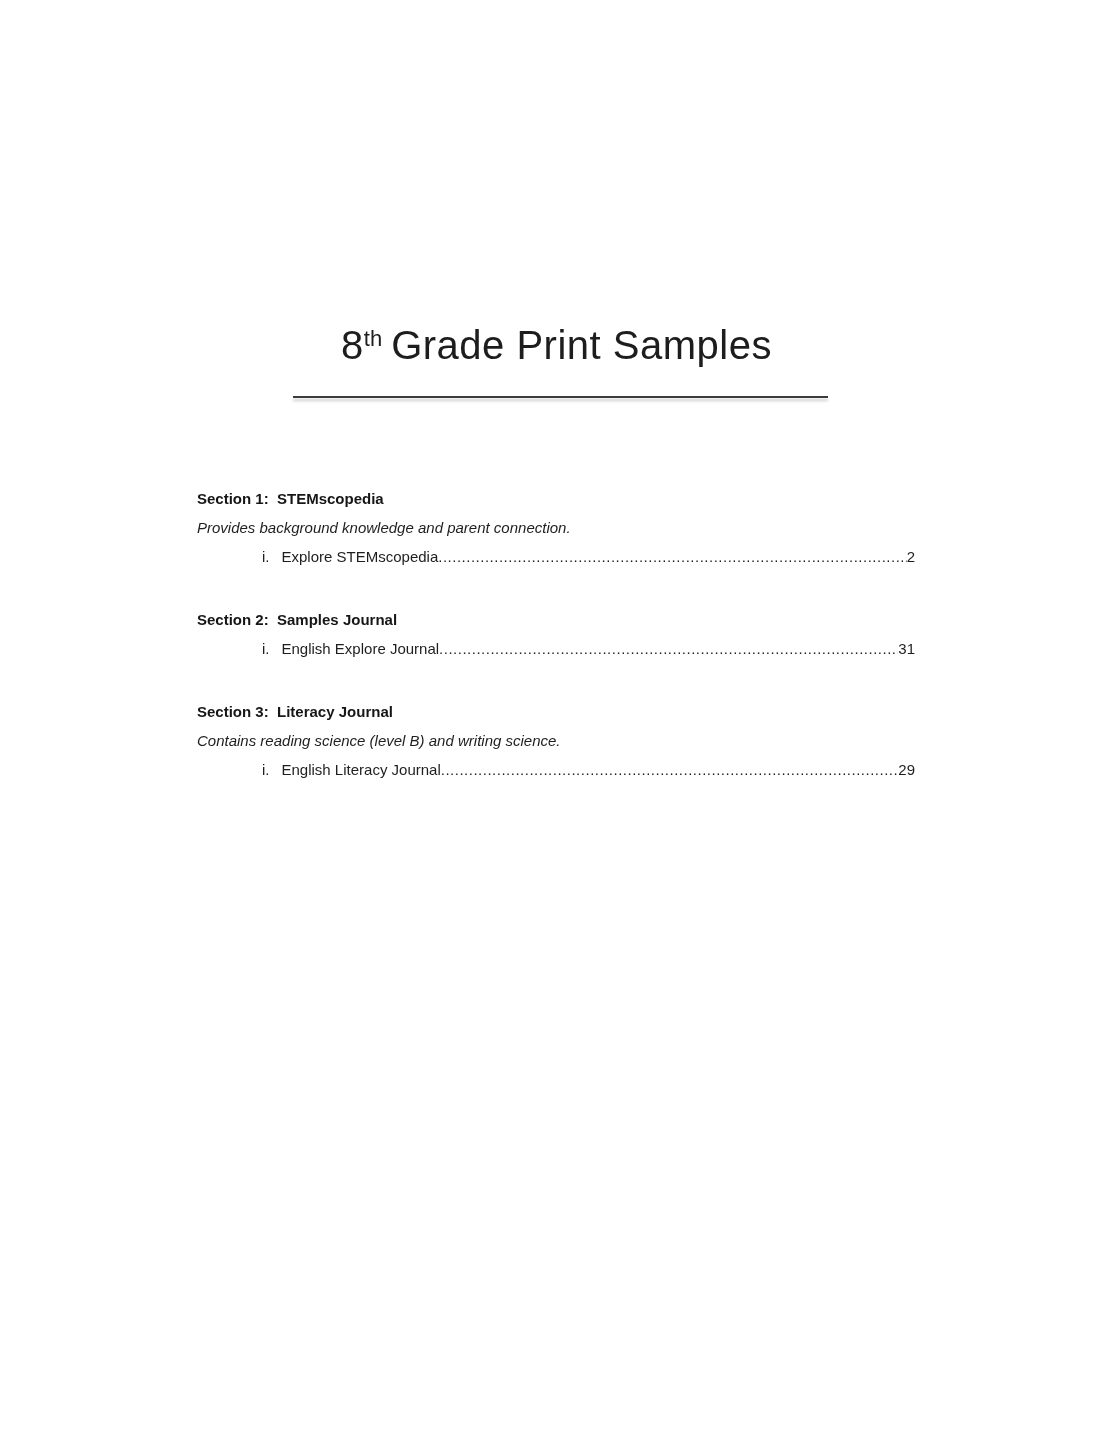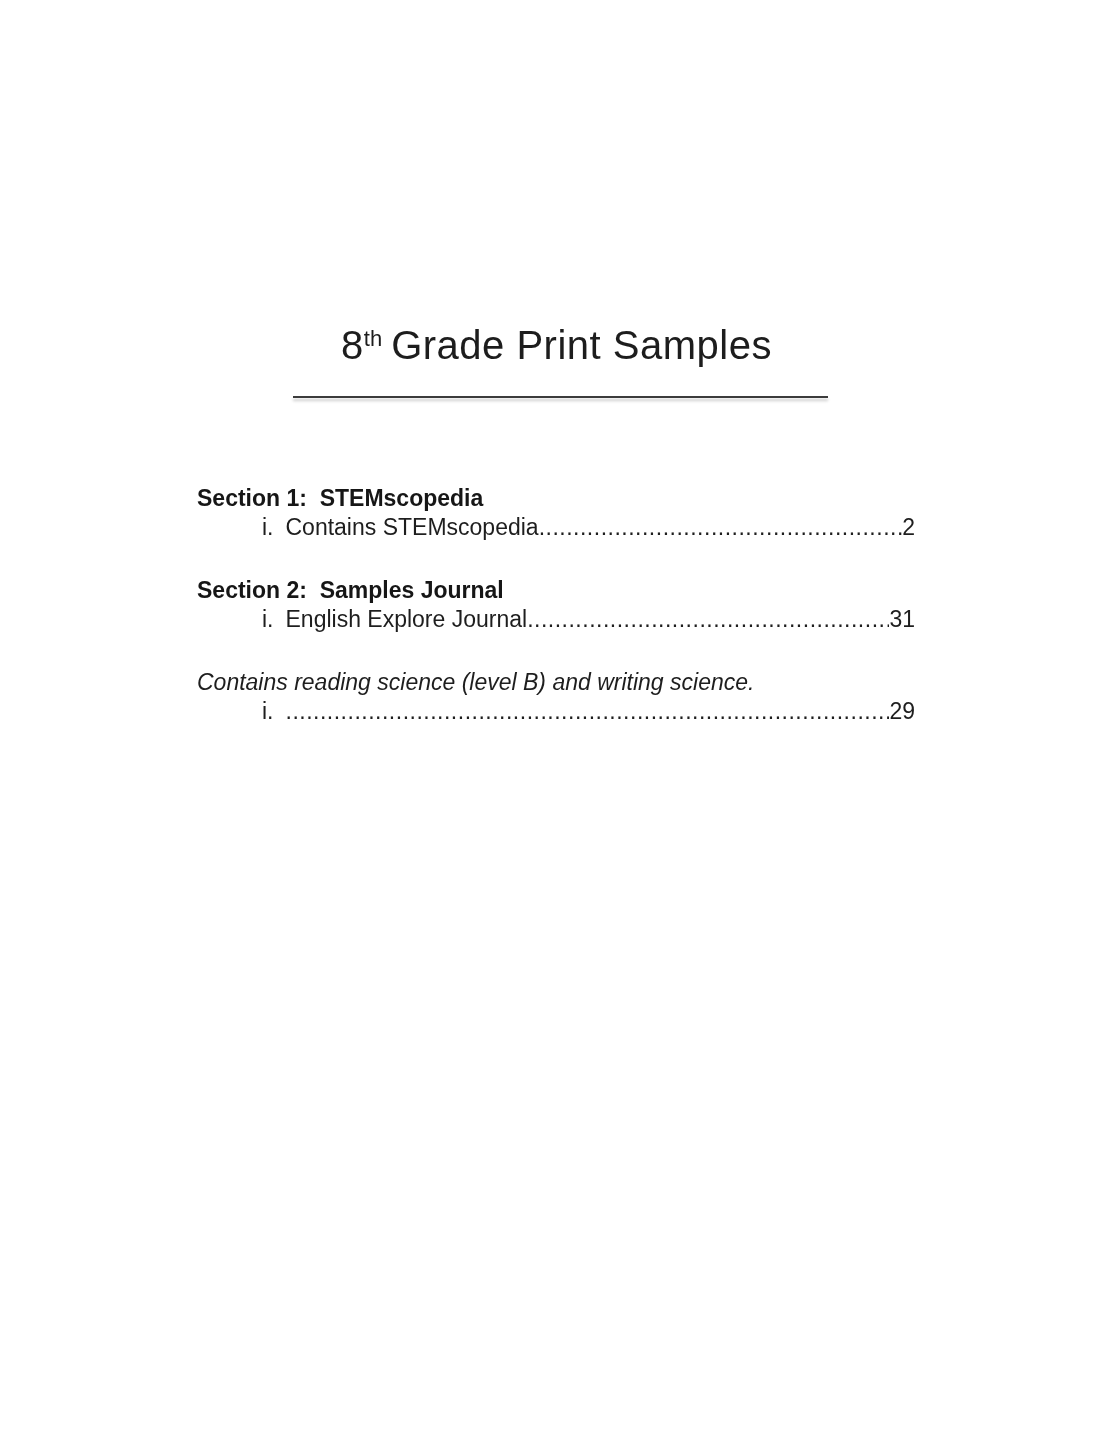--- a/index.html
+++ b/index.html
@@ -53,21 +53,21 @@
     margin: 28px auto 0 auto;
     position: relative;
     left: 4px;
     box-shadow: 0 3px 3px rgba(0,0,0,0.22);
   }
 
   
   .toc {
     margin: 86px 16px 0 197px;
     width: 718px;
-    font-size: 23px;
+    font-size: 15px;
     line-height: 29px;
   }
   .toc-section + .toc-section {
     margin-top: 34px;
   }
   .section-heading {
     font-weight: 700;
     white-space: pre-wrap;
     color: #161616;
   }
@@ -105,41 +105,44 @@
   <h1 class="doc-title">
     <span>8</span><span class="sup">th</span><span class="title-rest">Grade Print Samples</span>
   </h1>
 
   <div class="title-rule"></div>
 
   <div class="toc">
 
     <div class="toc-section">
       <div class="section-heading">Section 1:  STEMscopedia</div>
+      <div class="section-description">Provides background knowledge and parent connection.</div>
       <div class="toc-entry">
         <span class="entry-numeral">i.</span>
-        <span class="entry-label">Contains STEMscopedia</span>
+        <span class="entry-label">Explore STEMscopedia</span>
         <span class="entry-dots">....................................................................................................................................................................................</span>
         <span class="entry-page">2</span>
       </div>
     </div>
 
     <div class="toc-section">
       <div class="section-heading">Section 2:  Samples Journal</div>
       <div class="toc-entry">
         <span class="entry-numeral">i.</span>
         <span class="entry-label">English Explore Journal</span>
         <span class="entry-dots">....................................................................................................................................................................................</span>
         <span class="entry-page">31</span>
       </div>
     </div>
 
     <div class="toc-section">
+      <div class="section-heading">Section 3:  Literacy Journal</div>
       <div class="section-description">Contains reading science (level B) and writing science.</div>
       <div class="toc-entry">
         <span class="entry-numeral">i.</span>
+        <span class="entry-label">English Literacy Journal</span>
         <span class="entry-dots">....................................................................................................................................................................................</span>
         <span class="entry-page">29</span>
       </div>
     </div>
 
   </div>
 </div>
 
 </body></html>

